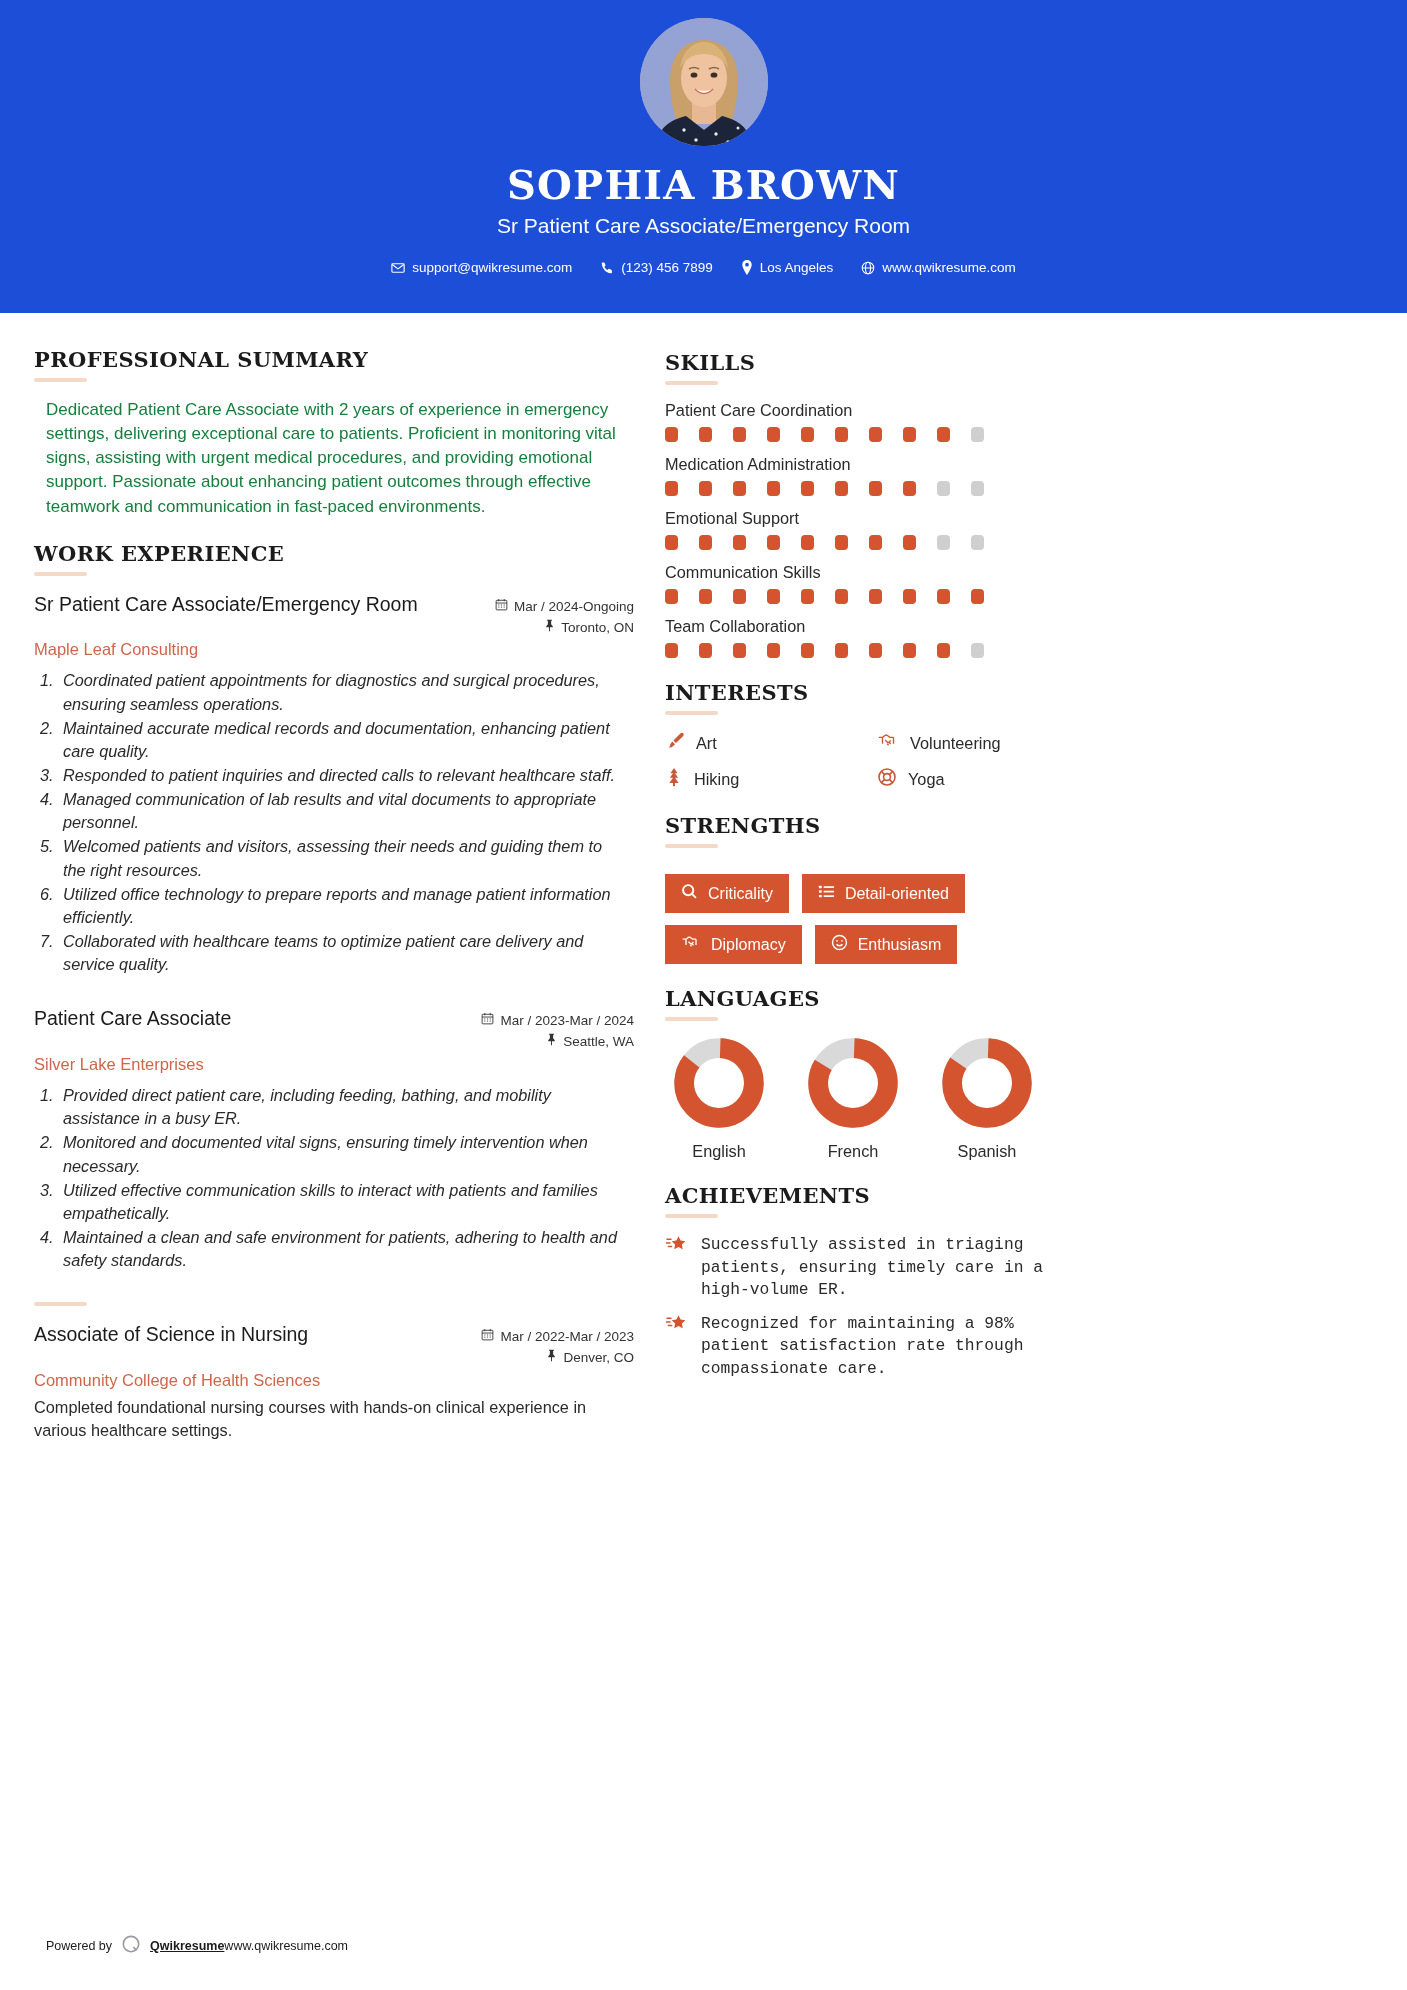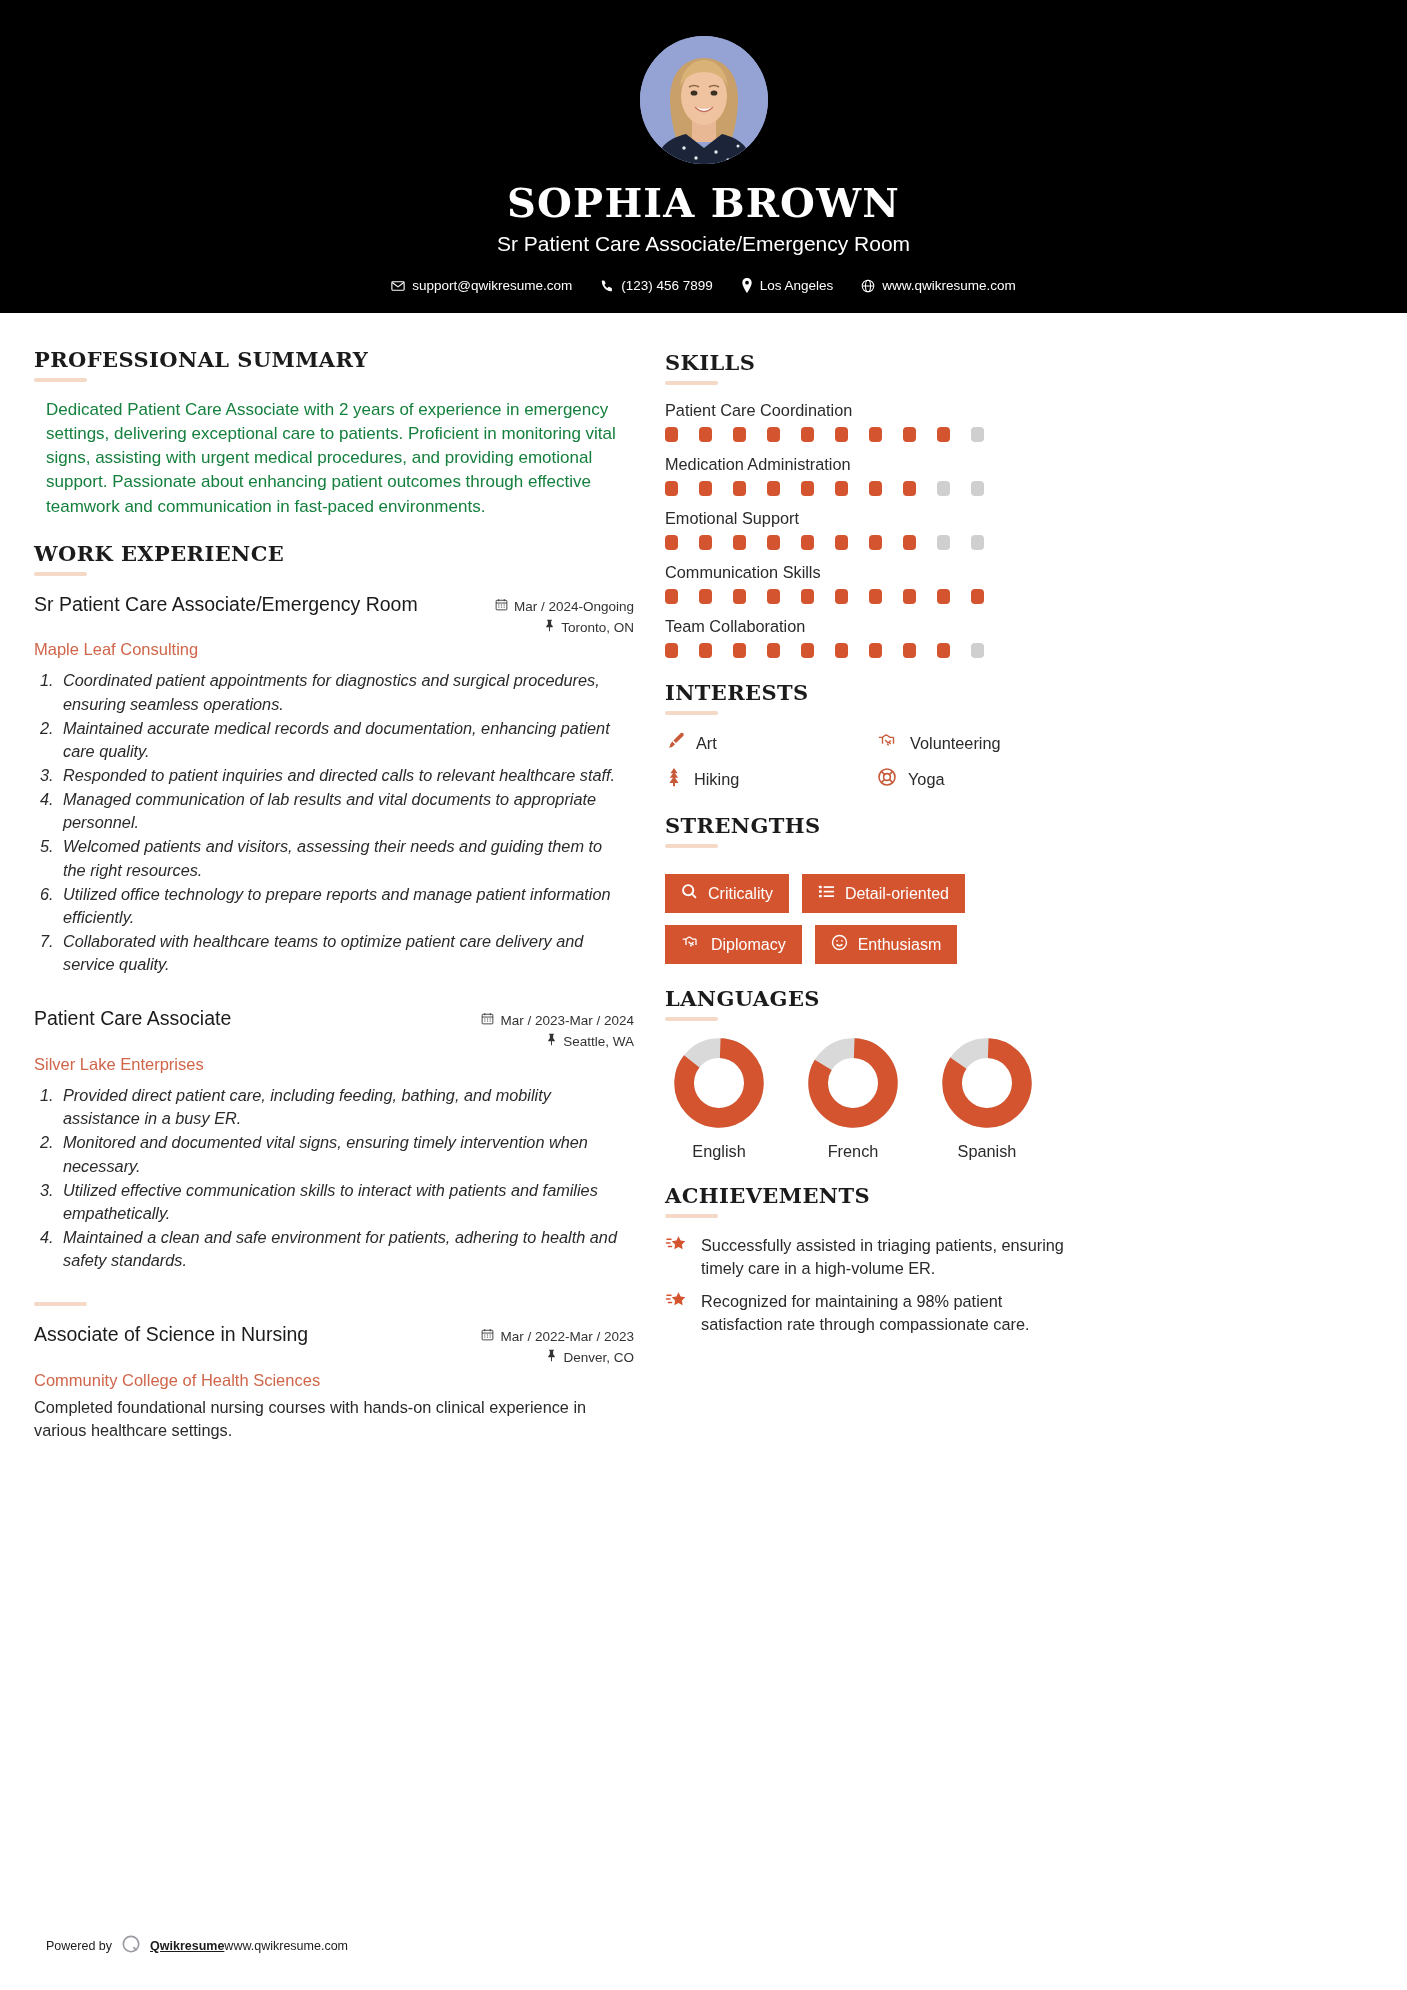--- a/index.html
+++ b/index.html
@@ -5,27 +5,27 @@
   * { box-sizing: border-box; margin: 0; padding: 0; }
   html, body {
     width: 1407px;
     background: #ffffff;
     font-family: "Liberation Sans", sans-serif;
   }
   body { width: 1407px; height: 1990px; overflow: hidden; position: relative; }
 
   
   .header {
-    background: #000000;
+    background: #1d4ed8;
     height: 313px;
     width: 100%;
     display: flex;
     flex-direction: column;
     align-items: center;
-    padding-top: 36px;
+    padding-top: 18px;
   }
   .avatar {
     width: 128px;
     height: 128px;
     border-radius: 50%;
     overflow: hidden;
     background: #94a3d4;
     position: relative;
     flex: none;
   }
@@ -172,21 +172,21 @@
     line-height: 1.2;
   }
 
   
   .langs { display: flex; gap: 38px; padding-left: 6px; }
   .lang { width: 96px; text-align: center; }
   .lang-label { font-size: 16.3px; color: #2a2a2a; margin-top: 9px; }
   .donut { width: 92px; height: 92px; }
 
   
-  .ach { display: flex; gap: 12px; margin-bottom: 11px; align-items: flex-start; }
+  .ach { display: flex; gap: 12px; margin-bottom: 11px; align-items: flex-start; font-family: Liberation Mono, monospace; }
   .ach-text { font-size: 16.3px; line-height: 1.38; color: #2a2a2a; }
 
   
   .footer {
     position: absolute;
     left: 0; right: 0;
     bottom: 32px;
     padding: 0 46px;
     display: flex;
     align-items: center;

